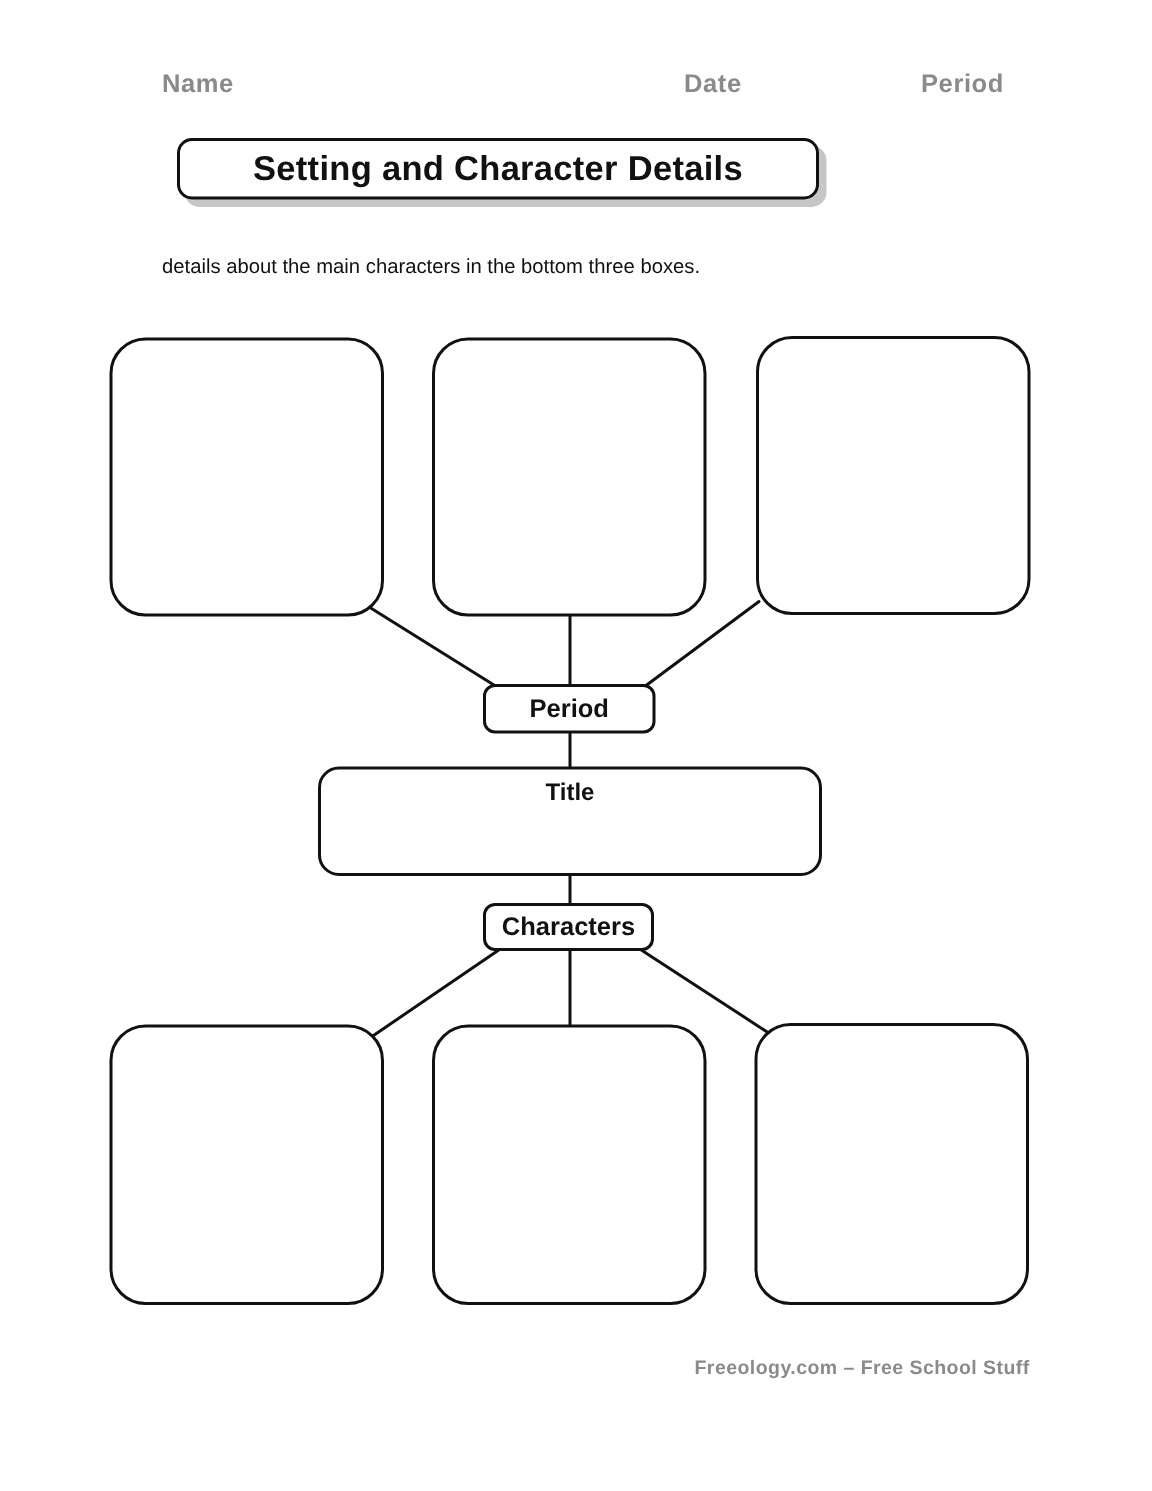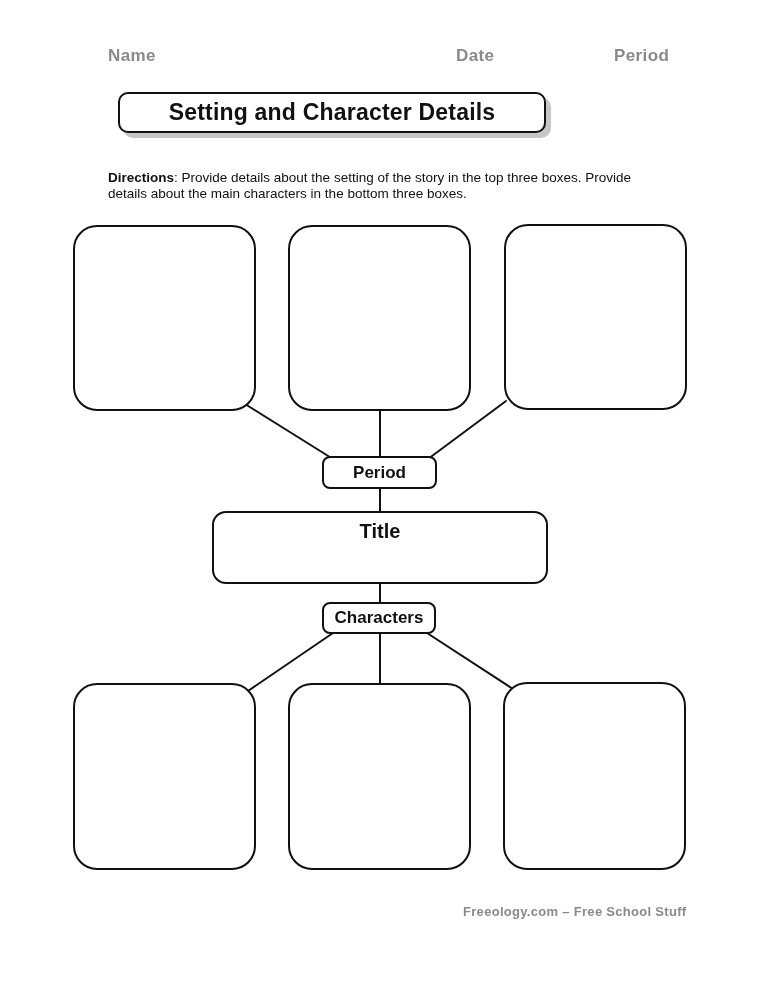--- a/index.html
+++ b/index.html
@@ -71,21 +71,21 @@
     color:var(--ink);font-weight:bold;
   }
   .node-setting{
     left:322px;top:456px;width:115px;height:33px;
     border-radius:8px;align-items:center;font-size:17px;
   }
   .node-title{
     left:212px;top:511px;width:336px;height:73px;
     border:2px solid var(--ink);
     border-radius:14px;align-items:flex-start;
-    padding-top:7px;font-size:20px;
+    padding-top:7px;font-size:16px;
   }
   .node-characters{
     left:322px;top:602px;width:114px;height:32px;
     border-radius:8px;align-items:center;font-size:17px;
   }
   .footer{
     position:absolute;left:429px;top:904px;
     font-size:13px;font-weight:bold;color:var(--muted);
     letter-spacing:.3px;
     margin-left:34px;
@@ -98,21 +98,20 @@
 
   <span class="hdr-label hdr-name">Name</span>
   <span class="hdr-label hdr-date">Date</span>
   <span class="hdr-label hdr-period">Period</span>
 
   <div class="banner">
     <span class="banner-text">Setting and Character Details</span>
   </div>
 
   <p class="directions">
-    <span class="line"><span class="bold">Directions</span><span>: Provide details about the setting of the story in the top three boxes. Provide</span></span>
     <span class="line">details about the main characters in the bottom three boxes.</span>
   </p>
 
   <svg class="connectors" viewBox="0 0 768 994" xmlns="http://www.w3.org/2000/svg" aria-hidden="true">
     <line x1="245" y1="404" x2="333" y2="459"></line>
     <line x1="380" y1="408" x2="380" y2="458"></line>
     <line x1="506" y1="401" x2="428" y2="459"></line>
     <line x1="380" y1="488" x2="380" y2="513"></line>
     <line x1="380" y1="583" x2="380" y2="604"></line>
     <line x1="333" y1="633" x2="248" y2="691"></line>

